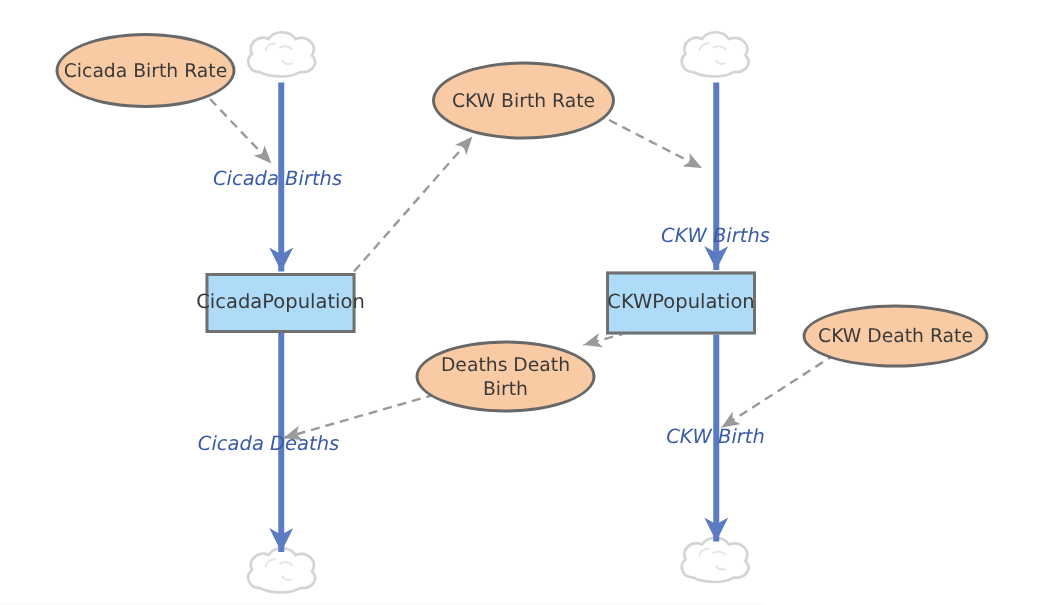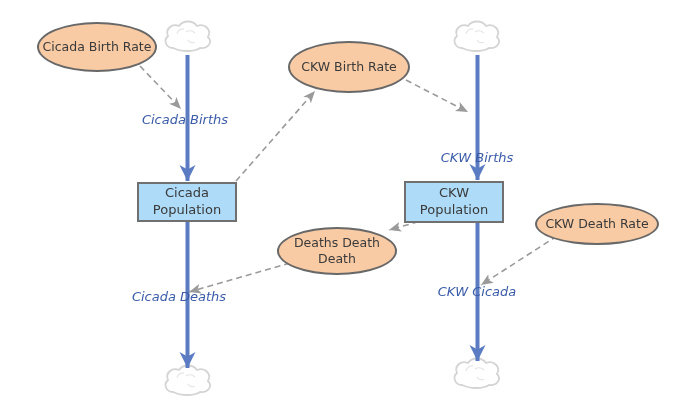--- a/index.html
+++ b/index.html
@@ -13,21 +13,21 @@
   body{font-family:"DejaVu Sans","Liberation Sans",sans-serif;background:#e9e9e9;}
   .canvas{position:relative;width:693px;height:403px;background:var(--background);overflow:hidden;}
   .layer{position:absolute;left:0;top:0;}
   .flow-line{stroke:var(--flow);stroke-width:4;fill:none;}
   .flow-head{fill:var(--flow);}
   .conn-line{stroke:var(--connector);stroke-width:1.6;stroke-dasharray:6 4;fill:none;}
   .conn-head{fill:var(--connector);}
   .cloud-body{fill:#ffffff;stroke:var(--cloud-stroke);stroke-width:1.8;}
   .cloud-swirl{fill:none;stroke:#e6e6e6;stroke-width:1.3;}
   .stock{position:absolute;background:var(--stock-fill);border:2px solid var(--stock-border);
-    box-sizing:border-box;display:flex;flex-direction:column;align-items:center;justify-content:center;
+    box-sizing:border-box;display:flex;flex-direction:row;align-items:center;justify-content:center;
     font-size:13px;line-height:1.3;color:var(--node-text);}
   .variable{position:absolute;background:var(--var-fill);border:2px solid var(--var-border);
     box-sizing:border-box;border-radius:50%;display:flex;flex-direction:column;align-items:center;
     justify-content:center;text-align:center;font-size:12.5px;line-height:1.25;color:var(--node-text);}
   .flow-label{position:absolute;transform:translateX(-50%);font-style:italic;font-size:13px;
     color:var(--flow-label);white-space:nowrap;}
   .nodeline{display:block;}
 </style>
 </head>
 <body>
@@ -78,24 +78,24 @@
   </div>
 
   <div class="variable" style="left:288px;top:41px;width:122px;height:52px;">
     <span class="nodeline">CKW Birth Rate</span>
   </div>
   <div class="variable" style="left:37px;top:22px;width:120px;height:50px;">
     <span class="nodeline">Cicada Birth Rate</span>
   </div>
   <div class="variable" style="left:277px;top:227px;width:120px;height:48px;">
     <span class="nodeline">Deaths Death</span>
-    <span class="nodeline">Death</span>
+    <span class="nodeline">Birth</span>
   </div>
   <div class="variable" style="left:535px;top:203px;width:124px;height:42px;">
     <span class="nodeline">CKW Death Rate</span>
   </div>
 
   <div class="flow-label" style="left:179px;top:289px;">Cicada Deaths</div>
   <div class="flow-label" style="left:185px;top:112px;">Cicada Births</div>
   <div class="flow-label" style="left:477px;top:126px;margin-top:24px;">CKW Births</div>
-  <div class="flow-label" style="left:477px;top:284px;">CKW Cicada</div>
+  <div class="flow-label" style="left:477px;top:284px;">CKW Birth</div>
 
 </div>
 
 </body></html>

